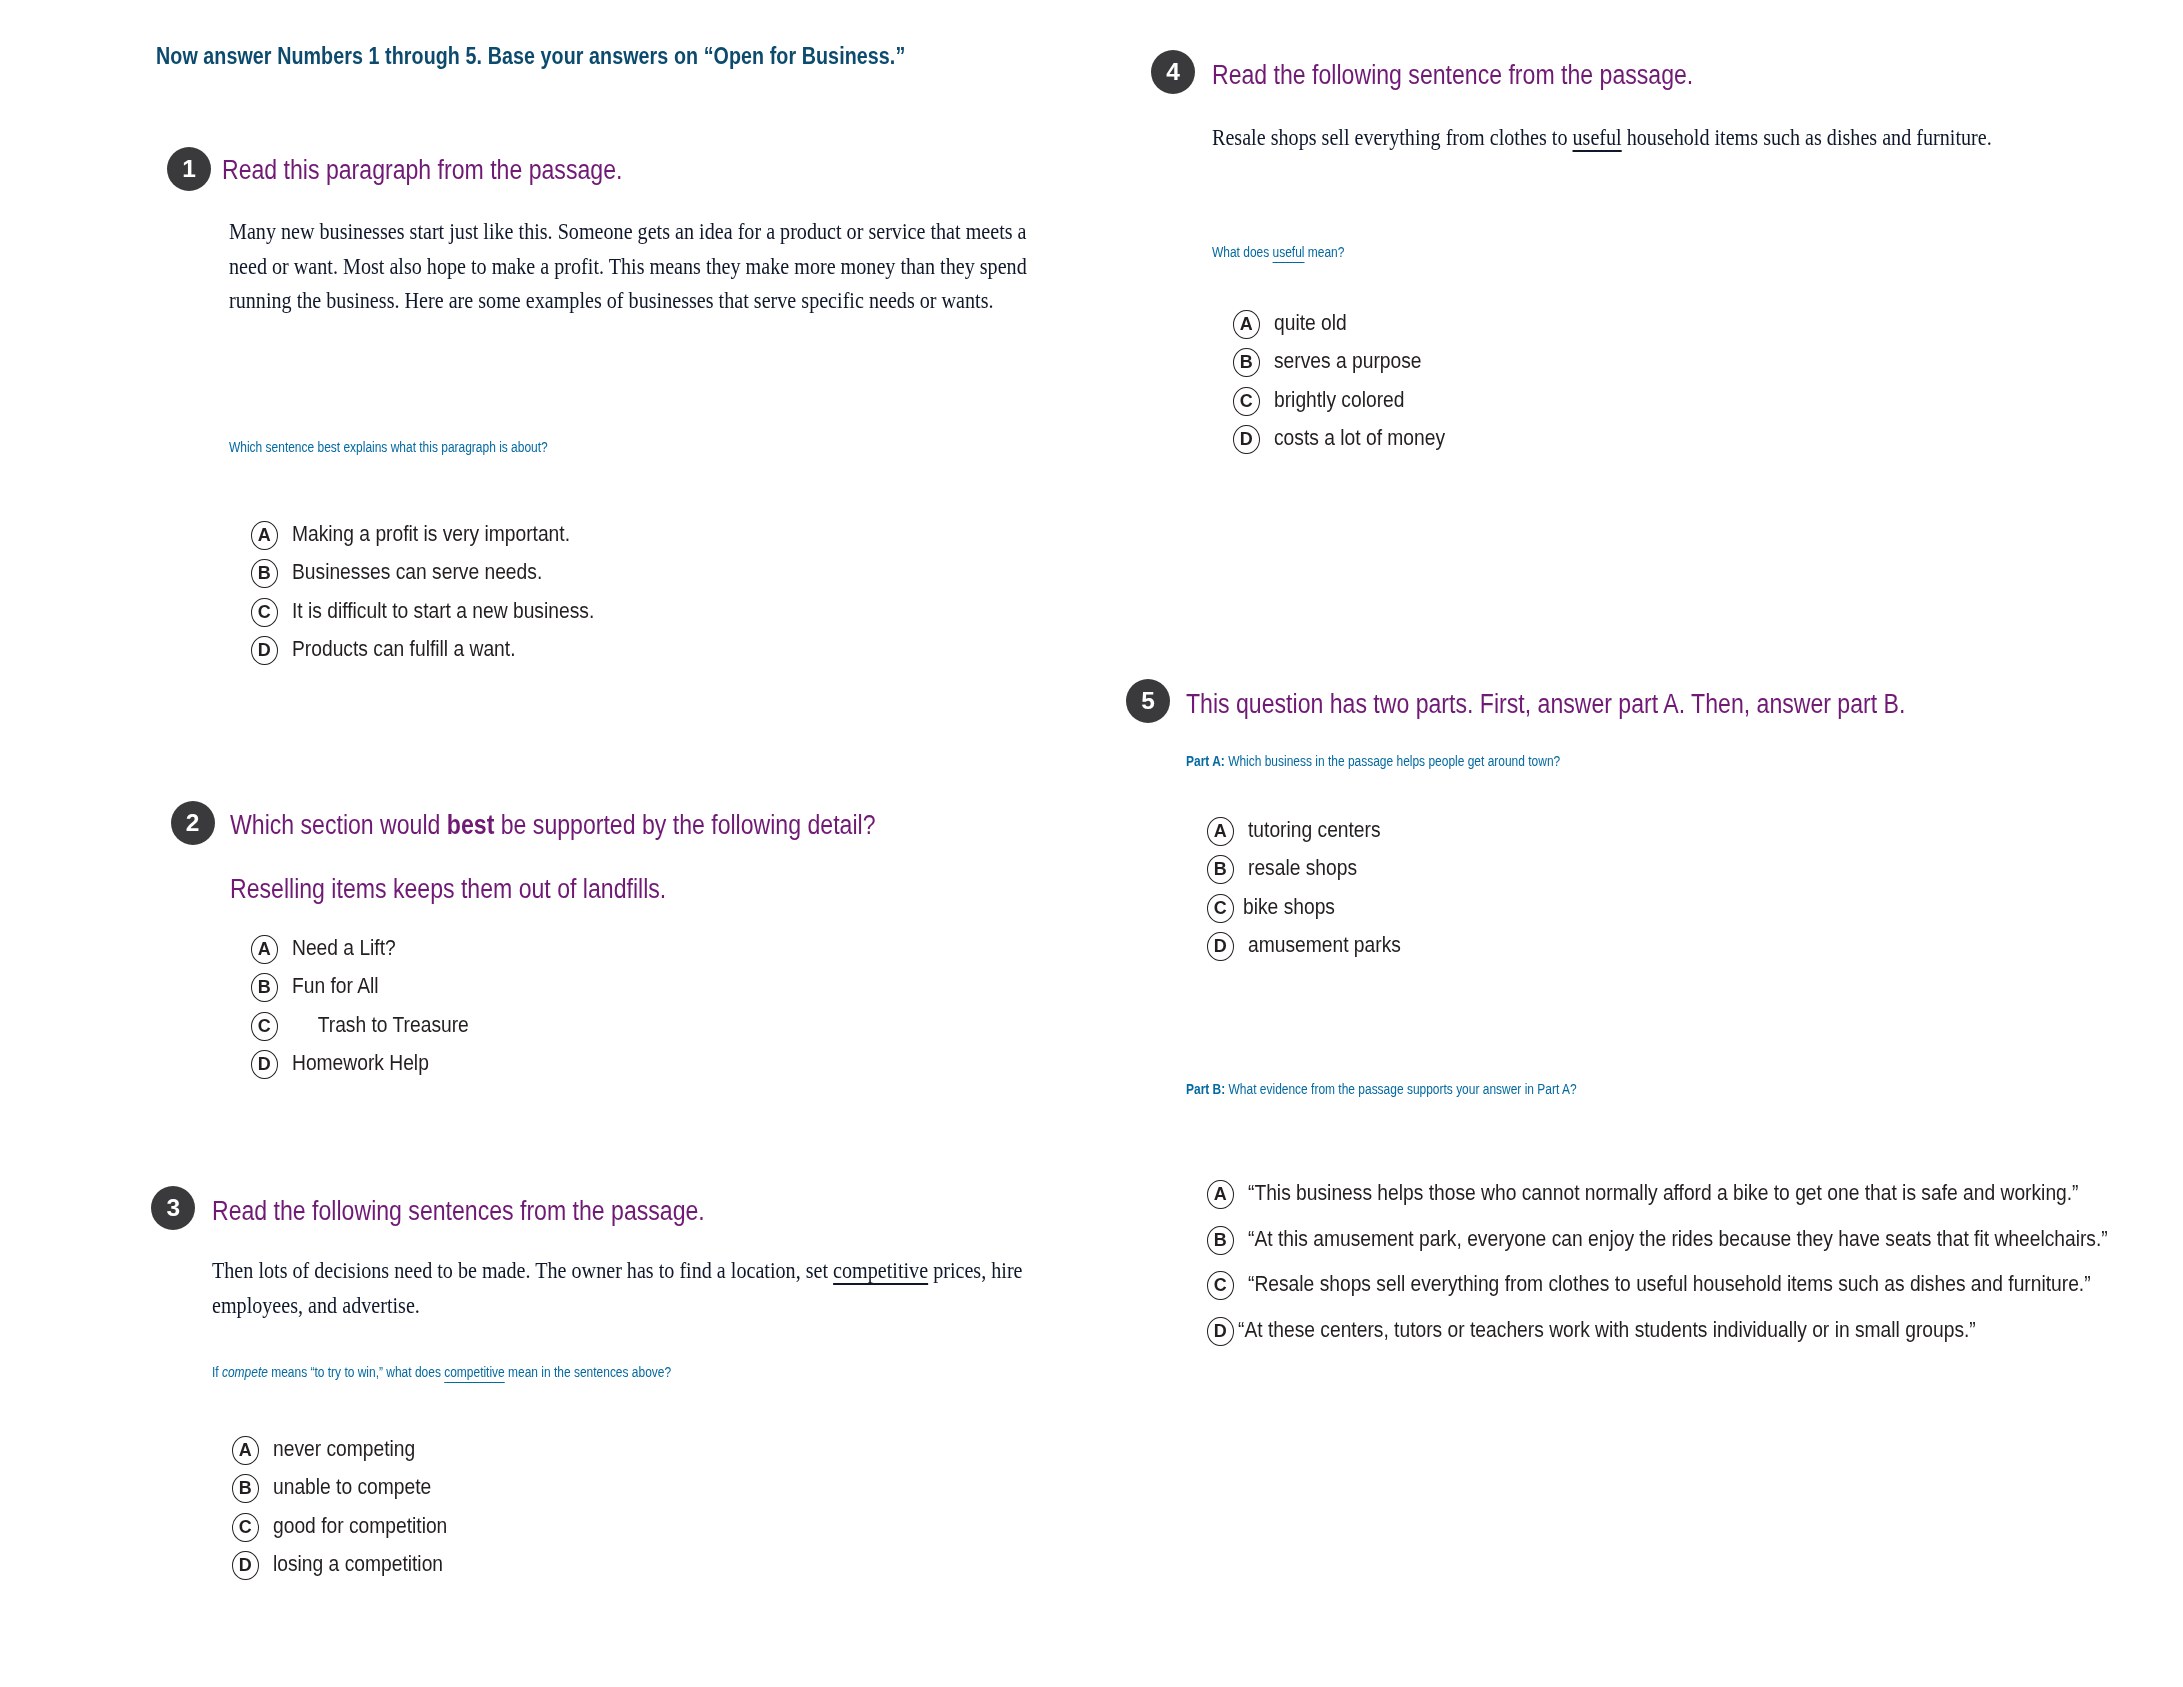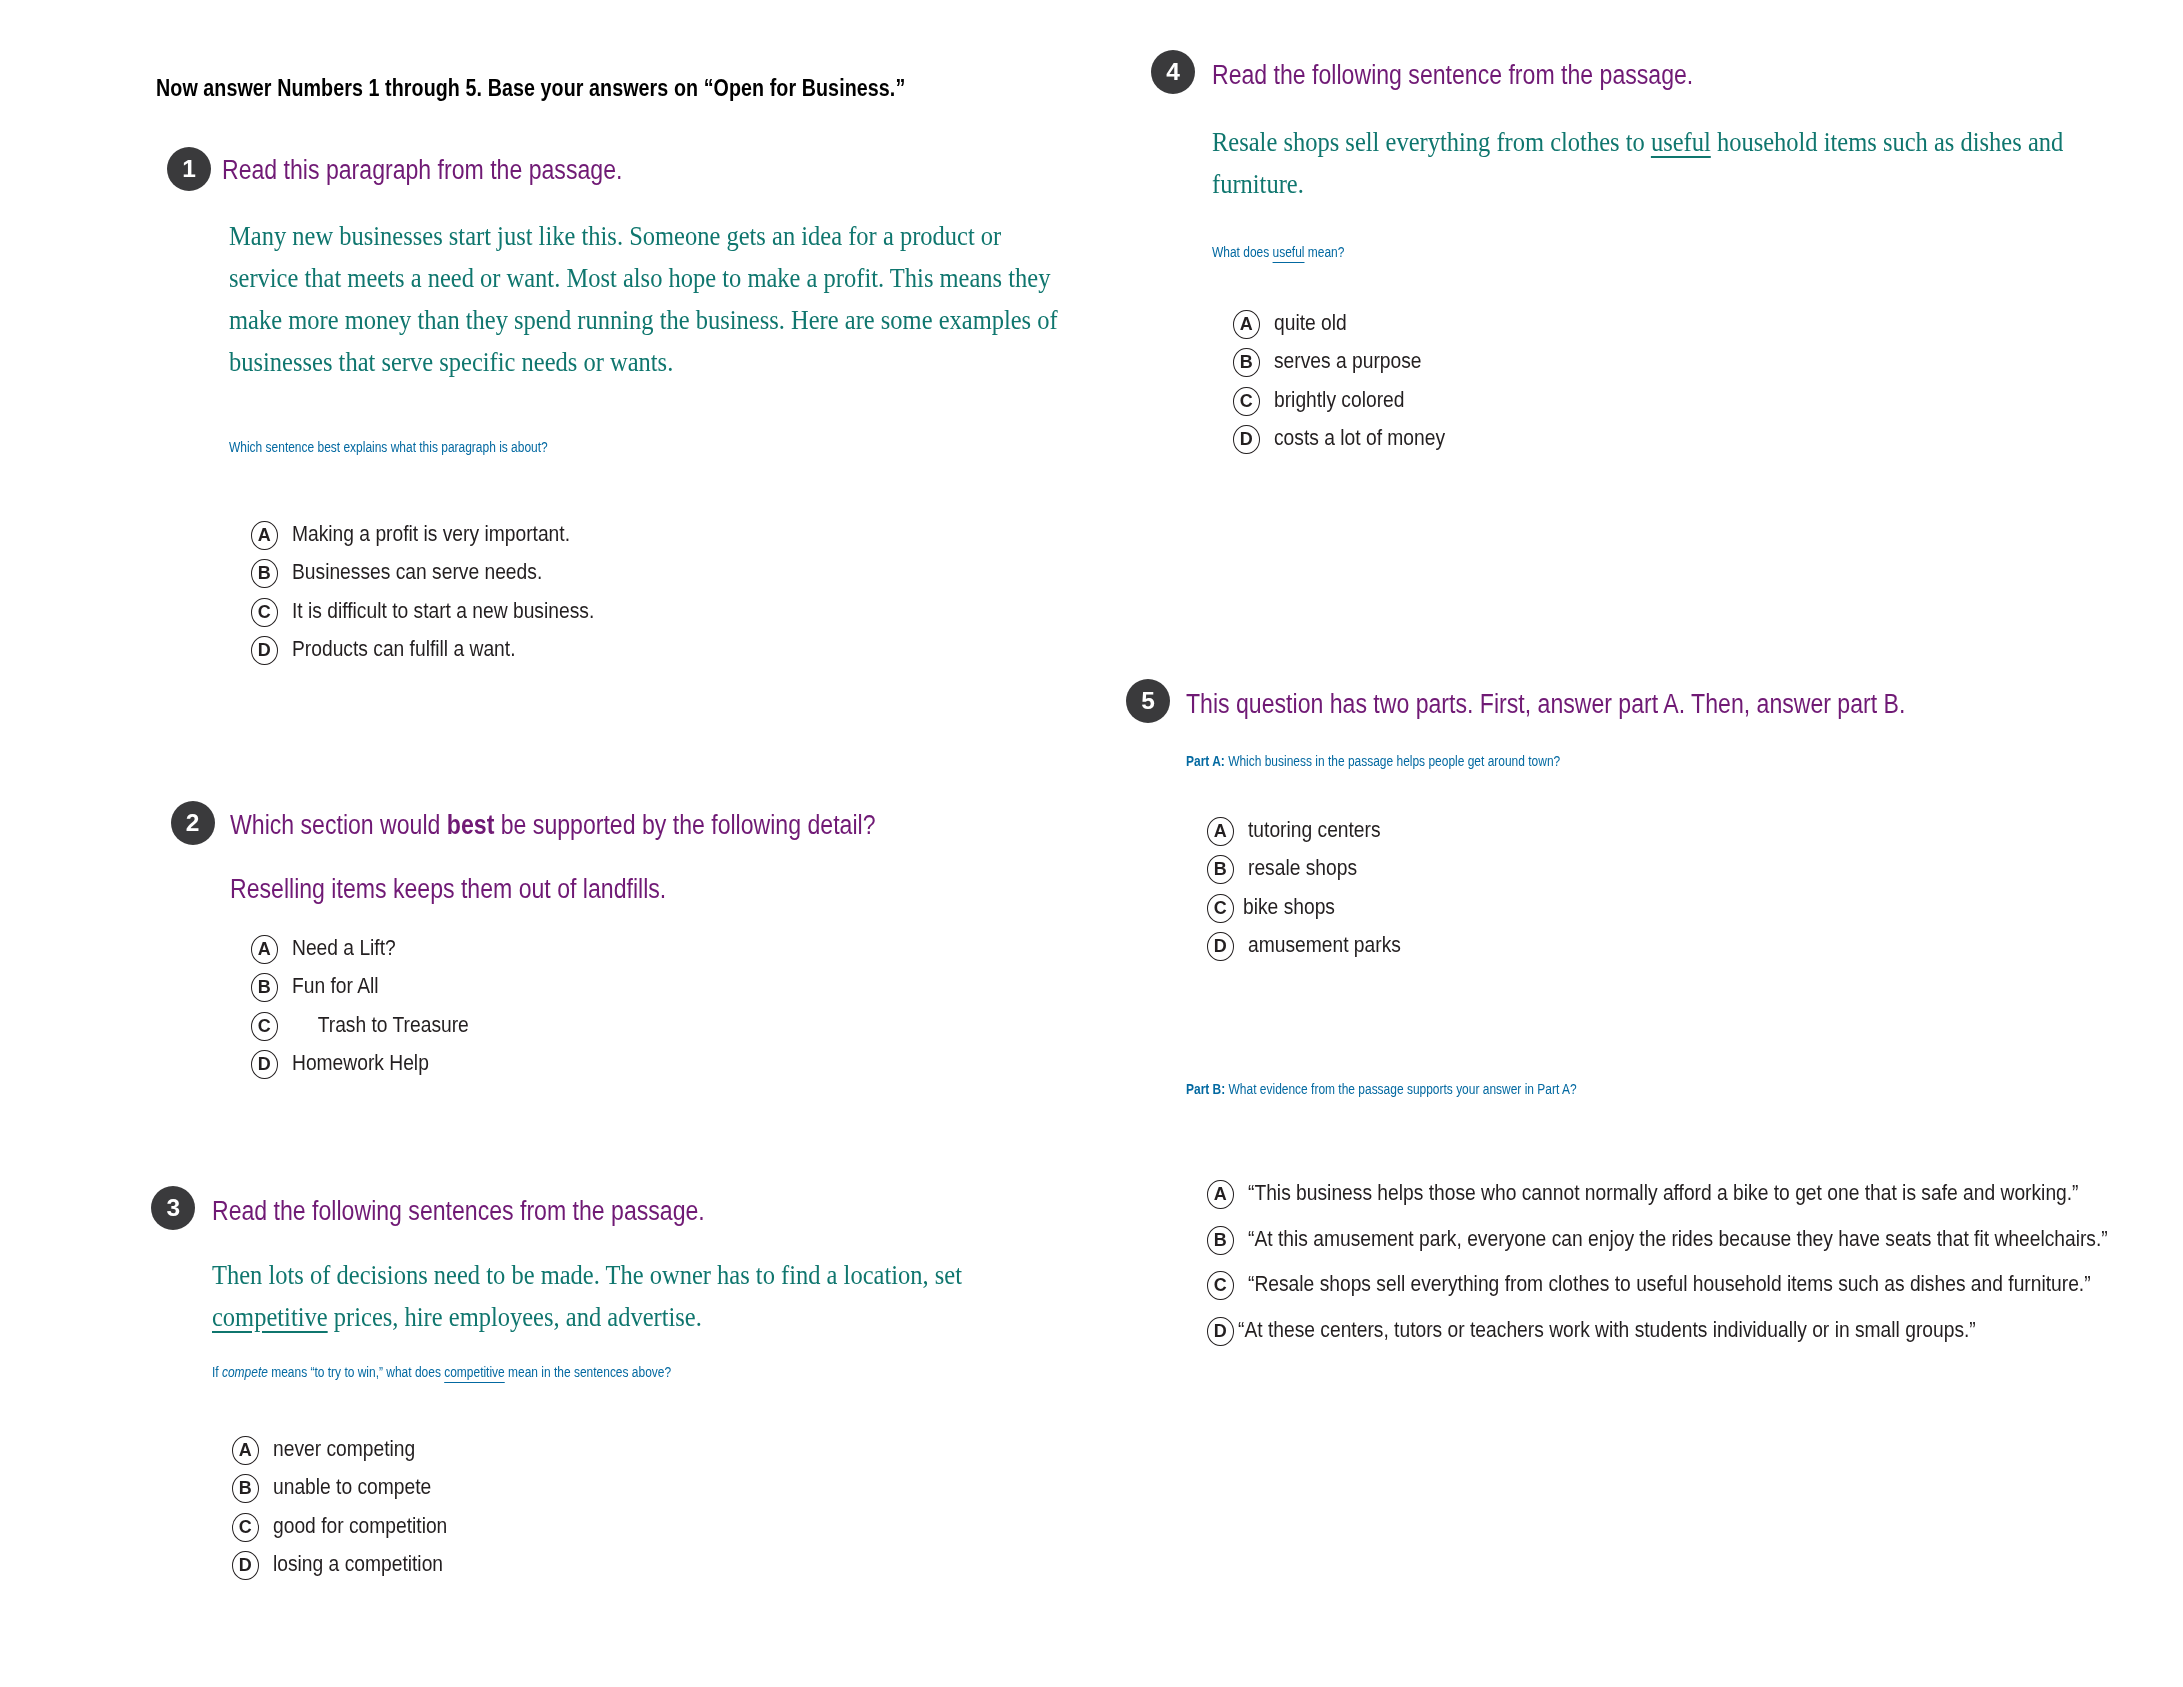--- a/index.html
+++ b/index.html
@@ -48,22 +48,21 @@
     transform-origin: left top;
     width: 114.3%;
   }
 
   .heading {
     position: absolute;
     font-size: 23px;
     font-weight: bold;
     line-height: 1.36;
     letter-spacing: 0.1px;
-    color: #000000;
-    margin-top: 32px;
+    color: #0c4a6e;
   }
 
   .qblock { position: absolute; }
 
   .badge {
     position: absolute;
     width: 44px;
     height: 44px;
     border-radius: 50%;
     background: #3a3a3c;
@@ -78,23 +77,23 @@
   .stem {
     position: absolute;
     font-size: 27px;
     line-height: 1.33;
     color: #701a75;
   }
   .stem b { font-weight: bold; }
 
   .quote {
     position: absolute;
-    font-size: 28px;
+    font-size: 23px;
     line-height: 1.5;
-    color: #0f766e;
+    color: #0f172a;
   }
   .quote .u { text-decoration: underline; text-underline-offset: 4.6px; }
 
   .quote-clip {
     overflow: hidden;
   }
 
   .prompt {
     position: absolute;
     font-size: 14px;

